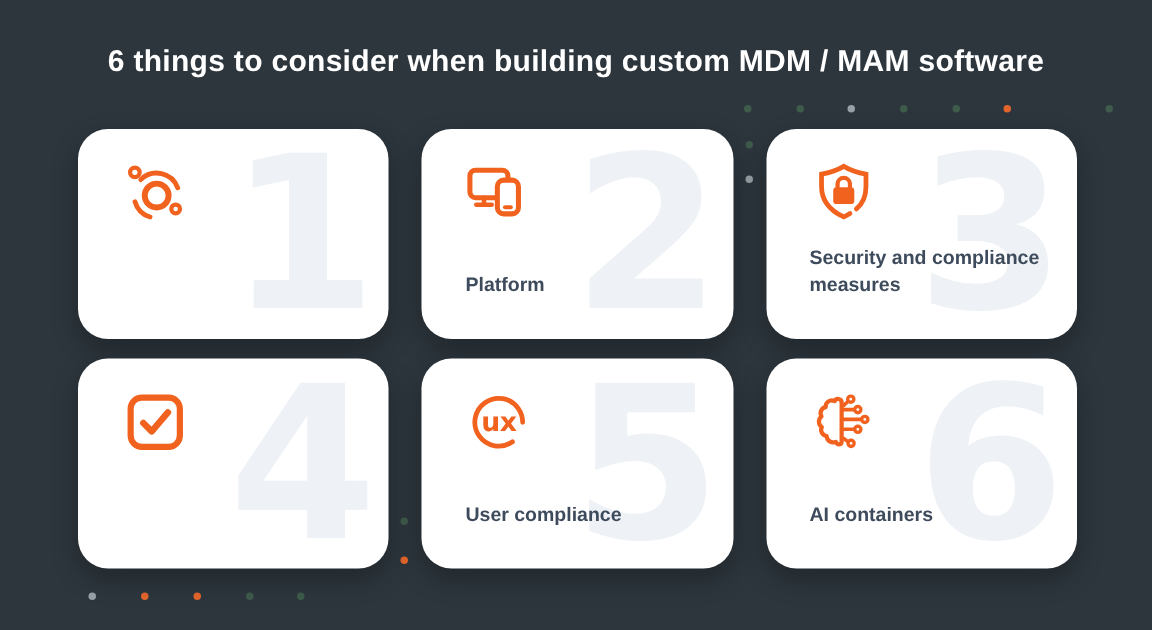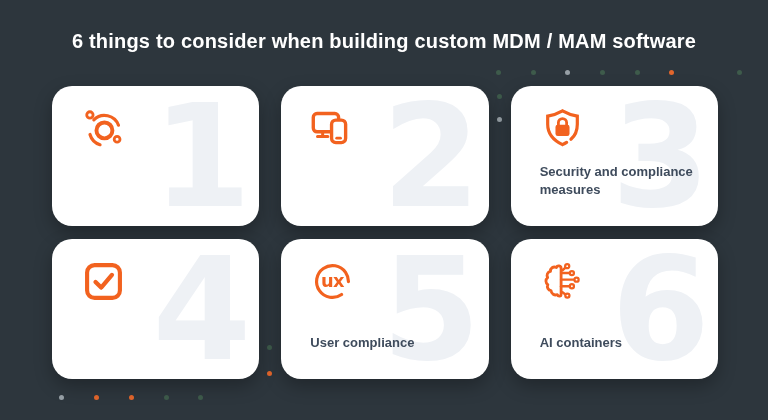--- a/index.html
+++ b/index.html
@@ -67,20 +67,21 @@
     <div class="card">
       <div class="num">2</div>
       <span class="icon">
         <svg width="45" height="45" viewBox="0 0 48 48" fill="none" stroke="#F2621F">
           <rect x="3.5" y="8" width="27" height="19.5" rx="4" stroke-width="3.6"></rect>
           <path d="M13.5 27.5 v4.5 M8 32.5 h11" stroke-width="3.2" stroke-linecap="round"></path>
           <rect x="23" y="15" width="15" height="24" rx="4.5" fill="#ffffff" stroke-width="3.6"></rect>
           <path d="M28.5 34.3 h4" stroke-width="3" stroke-linecap="round"></path>
         </svg>
       </span>
+      <div class="label">Platform</div>
     </div>
 
     <div class="card">
       <div class="num">3</div>
       <span class="icon">
         <svg width="45" height="45" viewBox="0 0 48 48" fill="none" stroke="#F2621F">
           <path d="M33 35.5 C38.2 31.2 39.8 26 39.8 19.5 L39.8 10.8 C34.2 9.8 28.8 8 24 5.2
                    C19.2 8 13.8 9.8 8.2 10.8 L8.2 19.5 C8.2 30.6 14.6 36.8 24 41.2
                    C25.5 40.5 27 39.7 28.4 38.8" stroke-width="3.4" stroke-linecap="round"></path>
           <path d="M19.6 21 v-3.2 a4.4 4.4 0 0 1 8.8 0 V21" stroke-width="3"></path>

